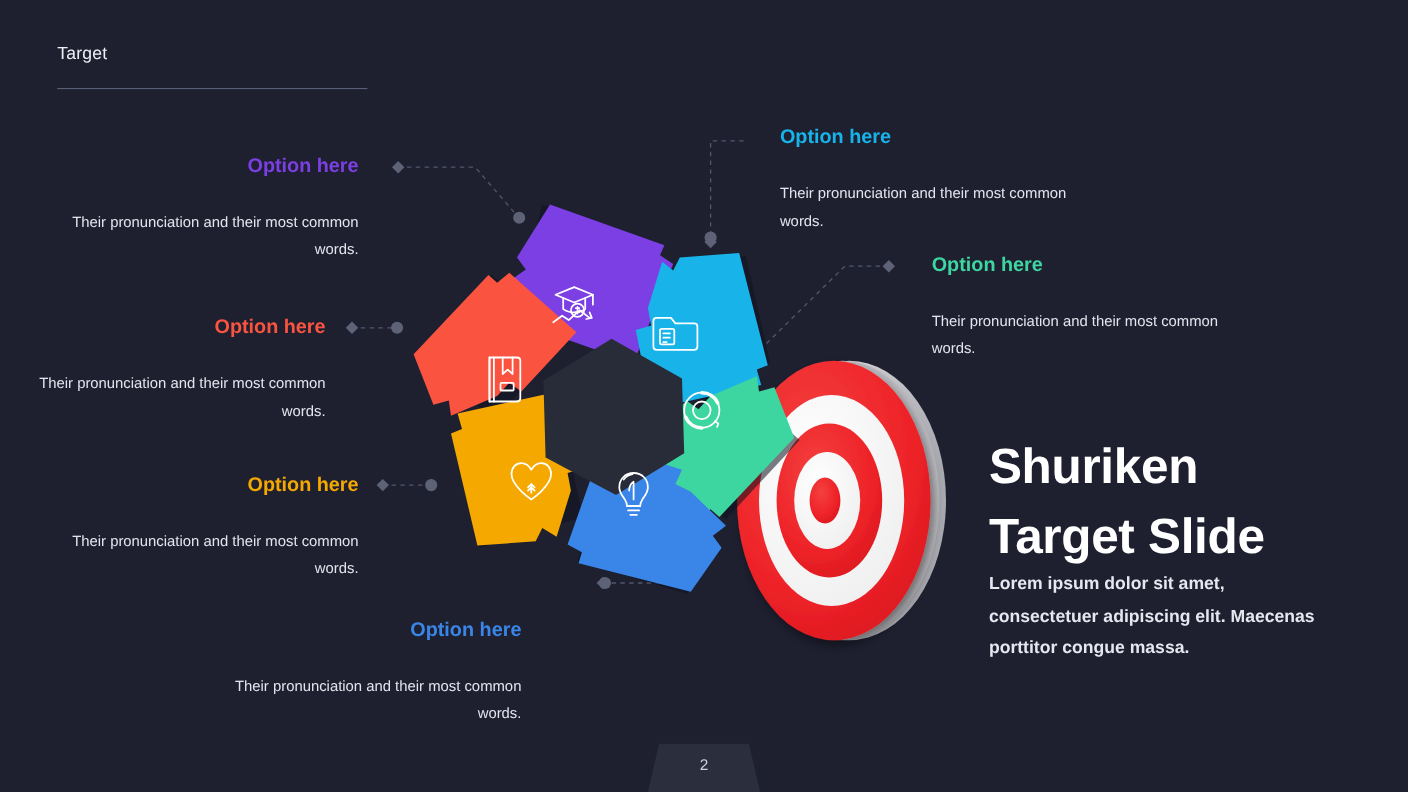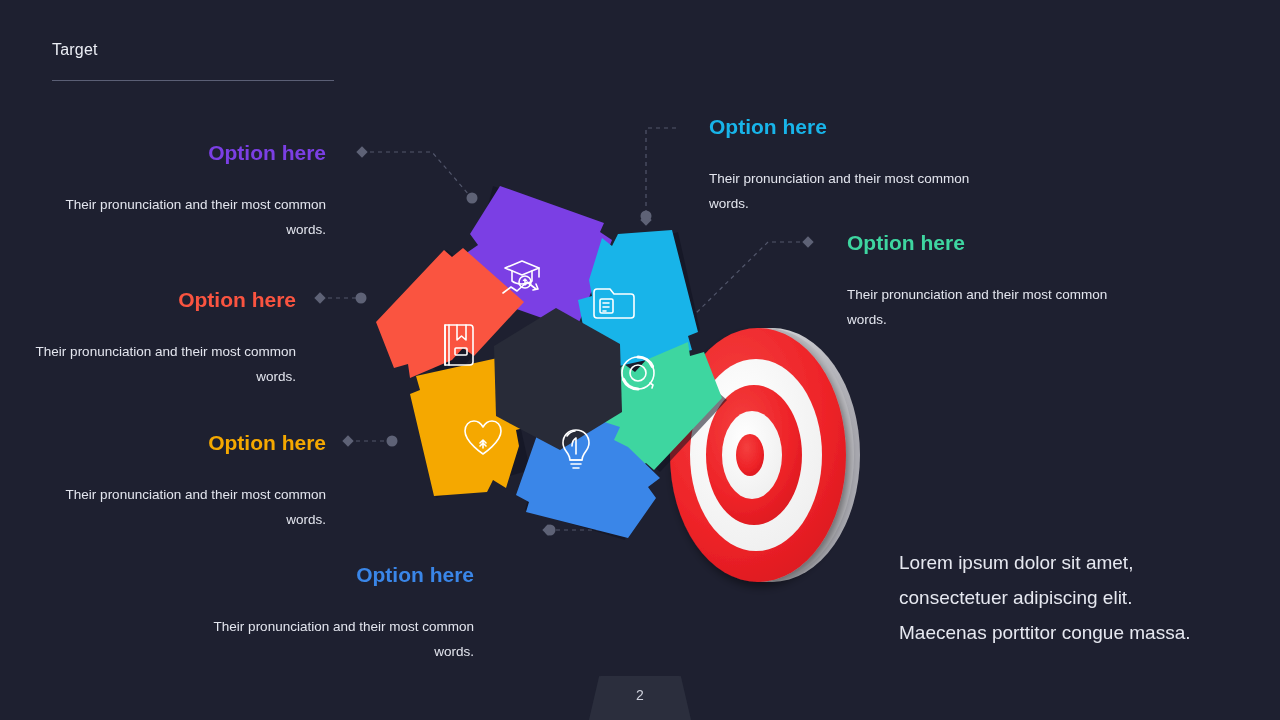--- a/index.html
+++ b/index.html
@@ -21,21 +21,21 @@
     font-size:16px; color:#eceef5; letter-spacing:.2px;
   }
   .hdr-rule {
     position:absolute; left:52px; top:80px;
     width:282px; height:1px; background:#5b5f75;
   }
 
   
   .opt { position:absolute; }
   .opt .ttl {
-    font-size:21px; font-weight:bold; line-height:1.2;
+    font-size:18px; font-weight:bold; line-height:1.2;
     margin-bottom:14px;
   }
   .opt .body {
     font-size:13.5px; color:#e3e5ee; line-height:1.85;margin-top:28px;
   }
   .opt.right { text-align:left; }
   .opt.left  { text-align:right; }
 
   
   #opt-purple { left:24px;  top:140px; width:302px; }
@@ -45,22 +45,22 @@
   #opt-cyan   { left:709px; top:114px; width:300px; }
   #opt-green  { left:847px; top:230px; width:300px; }
 
   
   .headline {
     position:absolute; left:899px; top:392px; width:330px;
     font-size:45px; font-weight:bold; color:#ffffff;
     line-height:1.42; letter-spacing:-.3px;
   }
   .lorem {
-    position:absolute; left:899px; top:545px; width:305px;
-    font-size:19px; color:#e6e8f0; line-height:1.85;
+    position:absolute; left:899px; top:516px; width:305px;
+    font-size:16px; color:#e6e8f0; line-height:1.85;font-weight:bold;
   }
 
   
   .pagetab {
     position:absolute; left:589px; top:676px;
     width:102px; height:44px;
     background:#2b2e3d;
     border-radius:12px 12px 0 0;
     clip-path: polygon(10% 0, 90% 0, 100% 100%, 0 100%);
   }
@@ -250,18 +250,22 @@
   <div class="opt right" id="opt-cyan">
     <div class="ttl" style="color:#18B4E9">Option here</div>
     <div class="body">Their pronunciation and their most common words.</div>
   </div>
 
   <div class="opt right" id="opt-green">
     <div class="ttl" style="color:#3ED6A0">Option here</div>
     <div class="body">Their pronunciation and their most common words.</div>
   </div>
 
+  <div class="headline">
+    <div>Shuriken</div>
+    <div>Target Slide</div>
+  </div>
   <div class="lorem">Lorem ipsum dolor sit amet, consectetuer adipiscing elit. Maecenas porttitor congue massa.</div>
 
   <div class="pagetab"></div>
   <div class="pagenum">2</div>
 
 </div>
 
 </body></html>

